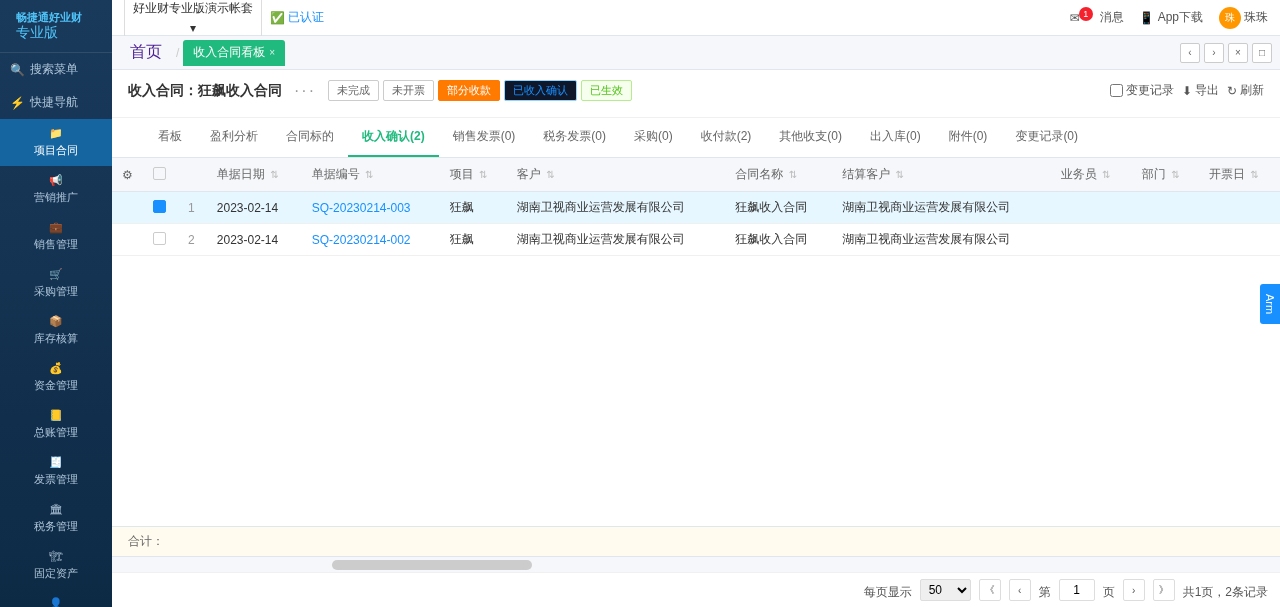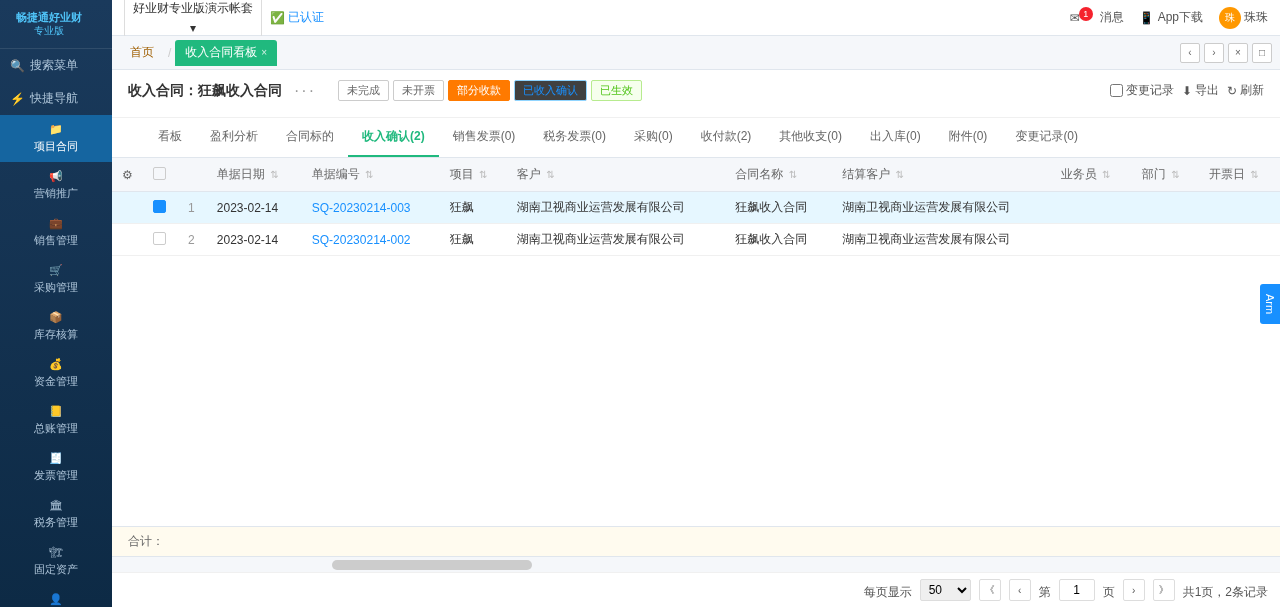--- a/index.html
+++ b/index.html
@@ -2,55 +2,55 @@
 <html><head>
   <meta charset="utf-8">
   <style>
     * { box-sizing: border-box; margin: 0; padding: 0; }
     body { font-family: 'Microsoft YaHei', Arial, sans-serif; font-size: 12px; background: #f0f2f5; display: flex; height: 607px; overflow: hidden; }
 
     
     .sidebar { width: 112px; background: linear-gradient(180deg, #1a3a5c 0%, #0d2a45 100%); color: #cdd6e0; display: flex; flex-direction: column; height: 607px; flex-shrink: 0; }
     .sidebar-logo { padding: 10px 16px; display: flex; align-items: center; border-bottom: 1px solid rgba(255,255,255,0.1); }
     .sidebar-logo-text { color: #4fc3f7; font-size: 11px; font-weight: bold; line-height: 1.3; }
-    .sidebar-logo-sub { color: #4fc3f7; font-size: 10px; text-align: center; }
+    .sidebar-logo-sub { color: #4fc3f7; font-size: 14px; }
     .sidebar-search { display: flex; align-items: center; padding: 8px 10px; cursor: pointer; color: #adc4d8; font-size: 12px; }
     .sidebar-nav { display: flex; align-items: center; padding: 8px 10px; cursor: pointer; color: #adc4d8; font-size: 12px; }
     .sidebar-item { display: flex; flex-direction: column; align-items: center; padding: 8px 5px; cursor: pointer; color: #adc4d8; font-size: 11px; gap: 3px; }
     .sidebar-item.active { background: #1565a0; color: #fff; }
 
     
     .main { flex: 1; display: flex; flex-direction: column; height: 607px; overflow: hidden; }
 
     
     .topbar { background: #fff; height: 36px; display: flex; align-items: center; padding: 0 12px; border-bottom: 1px solid #e0e6ed; justify-content: space-between; flex-shrink: 0; }
     .topbar-left { display: flex; align-items: center; gap: 8px; }
     .topbar-selector { display: flex; align-items: center; gap: 4px; font-size: 12px; color: #333; border: 1px solid #ddd; border-radius: 3px; padding: 2px 8px; cursor: pointer; flex-direction: column; }
     .topbar-certified { display: flex; align-items: center; gap: 3px; color: #1890ff; font-size: 12px; }
     .topbar-right { display: flex; align-items: center; gap: 16px; }
     .topbar-action { display: flex; align-items: center; gap: 3px; font-size: 12px; color: #555; cursor: pointer; }
 
     
     .tabbar { background: #f5f7fa; height: 34px; display: flex; align-items: center; padding: 0 8px; border-bottom: 1px solid #e0e6ed; flex-shrink: 0; }
-    .tabbar-home { font-size: 12px; color: #a16207; padding: 0 10px; cursor: pointer; }
+    .tabbar-home { font-size: 16px; color: #4c1d95; padding: 0 10px; cursor: pointer; }
     .tabbar-tab { display: flex; align-items: center; gap: 4px; background: #20b97e; color: #fff; border-radius: 3px 3px 0 0; padding: 4px 10px; font-size: 12px; cursor: pointer; height: 26px; }
     .tabbar-tab .close { font-size: 10px; opacity: 0.8; }
     .tabbar-nav { display: flex; align-items: center; gap: 4px; margin-left: auto; }
     .tabbar-nav-btn { width: 20px; height: 20px; border: 1px solid #ccc; border-radius: 2px; display: flex; align-items: center; justify-content: center; cursor: pointer; font-size: 10px; color: #666; background: #fff; }
 
     
     .content { flex: 1; background: #fff; overflow: hidden; display: flex; flex-direction: column; }
 
     
     .contract-header { padding: 10px 16px 16px; display: flex; align-items: center; gap: 12px; border-bottom: 1px solid #f0f0f0; flex-shrink: 0; }
     .contract-title { font-size: 14px; font-weight: bold; color: #333; }
     .contract-more { color: #999; cursor: pointer; font-size: 16px; letter-spacing: 2px; }
     .status-btn { padding: 2px 8px; border-radius: 2px; font-size: 11px; cursor: pointer; border: 1px solid #ccc; color: #666; background: #fff; }
     .status-btn.active { background: #ff7a00; color: #fff; border-color: #ff7a00; }
-    .status-btn.certified { background: #404040; color: #1890ff; border-color: #91d5ff; }
+    .status-btn.certified { background: #0f172a; color: #1890ff; border-color: #91d5ff; }
     .status-btn.effective { color: #52c41a; border-color: #b7eb8f; background: #f6ffed; }
     .header-right { margin-left: auto; display: flex; align-items: center; gap: 8px; }
     .header-right-btn { display: flex; align-items: center; gap: 3px; font-size: 12px; color: #555; cursor: pointer; }
 
     
     .tabs { display: flex; align-items: center; padding: 0 32px; border-bottom: 1px solid #e0e6ed; flex-shrink: 0; background: #fff; }
     .tab { padding: 10px 14px; font-size: 12px; color: #666; cursor: pointer; border-bottom: 2px solid transparent; white-space: nowrap; }
     .tab.active { color: #20b97e; border-bottom-color: #20b97e; font-weight: bold; }
 
     
@@ -196,21 +196,21 @@
     </div>
   </div>
 
   <div class="content">
 
     <div class="contract-header">
       <span class="contract-title">
         <span>收入合同：</span><span>狂飙收入合同</span>
       </span>
       <span class="contract-more">···</span>
-      <div style="display:flex;gap:4px;align-items:flex-end;margin-left:10px;">
+      <div style="display:flex;gap:4px;align-items:flex-end;">
         <button class="status-btn">未完成</button>
         <button class="status-btn">未开票</button>
         <button class="status-btn active">部分收款</button>
         <button class="status-btn certified">已收入确认</button>
         <button class="status-btn effective">已生效</button>
       </div>
       <div class="header-right">
         <label style="display:flex;align-items:center;gap:3px;font-size:12px;color:#555;cursor:pointer;">
           <input type="checkbox" style="">
           <span>变更记录</span>

